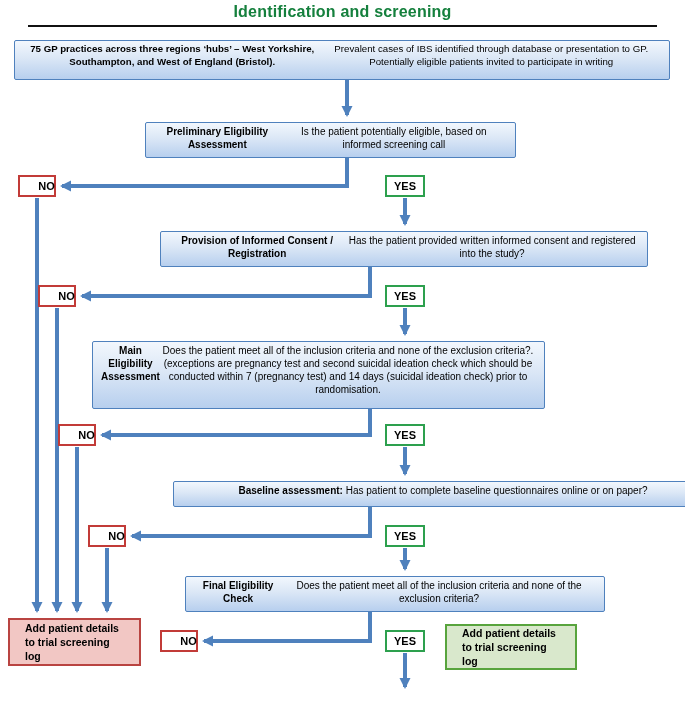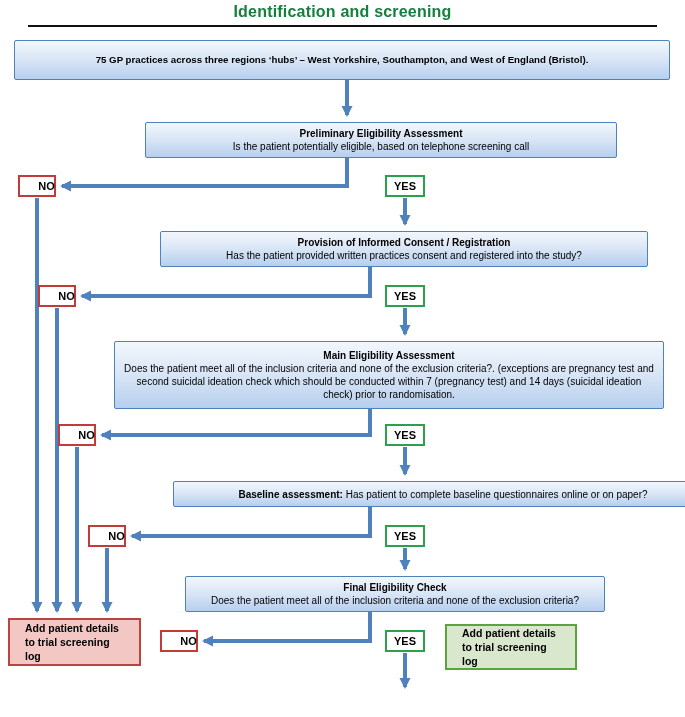--- a/index.html
+++ b/index.html
@@ -7,21 +7,21 @@
   .canvas { position:relative; width:685px; height:717px; background:#ffffff; overflow:hidden; }
 
   .title { position:absolute; top:3px; left:0; width:100%; text-align:center;
            font-size:16px; font-weight:bold; color:#15803d; letter-spacing:.2px; }
   .rule  { position:absolute; top:25px; left:28px; width:629px; height:2px; background:#111; }
 
   svg.arrows { position:absolute; left:0; top:0; }
 
   .bluebox { position:absolute; background:linear-gradient(180deg,#f2f7fd 0%,#dbe7f6 45%,#b7cfee 100%);
              border:1.5px solid #4f81bd; border-radius:2px;
-             display:flex; flex-direction:column; justify-content:center;
+             display:flex; flex-direction:row; justify-content:center;
              text-align:center; font-size:10px; line-height:1.3; color:#000; padding:2px 8px; }
   .bluebox .hd { font-weight:bold; }
   .small { font-size:9.7px; }
 
   .decision { position:absolute; background:#fff; border:2px solid #000;
               display:flex; align-items:center; justify-content:center;
               font-weight:bold; font-size:11px; color:#000; }
   .no  { border-color:#c23b38;padding-left:19px; }
   .yes { border-color:#2da04e; }
 
@@ -61,39 +61,40 @@
       <path d="M405,653 L405,687" marker-end="url(#ah)"></path>
       <path d="M37,198 L37,611" marker-end="url(#ah)"></path>
       <path d="M57,308 L57,611" marker-end="url(#ah)"></path>
       <path d="M77,447 L77,611" marker-end="url(#ah)"></path>
       <path d="M107,548 L107,611" marker-end="url(#ah)"></path>
     </g>
   </svg>
 
   <div class="bluebox small" style="left:14px; top:40px; width:656px; min-height:40px;">
     <div class="hd">75 GP practices across three regions ‘hubs’ – West Yorkshire, Southampton, and West of England (Bristol).</div>
+    <div>Prevalent cases of IBS identified through database or presentation to GP. Potentially eligible patients invited to participate in writing</div>
   </div>
 
-  <div class="bluebox" style="left:145px; top:122px; width:472px; min-height:36px;">
+  <div class="bluebox" style="left:145px; top:122px; width:371px; min-height:36px;">
     <div class="hd">Preliminary Eligibility Assessment</div>
-    <div>Is the patient potentially eligible, based on telephone screening call</div>
+    <div>Is the patient potentially eligible, based on informed screening call</div>
   </div>
 
   <div class="decision no" style="left:18px; top:175px; width:38px; height:22px;">NO</div>
   <div class="decision yes" style="left:385px; top:175px; width:40px; height:22px;">YES</div>
 
   <div class="bluebox" style="left:160px; top:231px; width:488px; min-height:36px;">
     <div class="hd">Provision of Informed Consent / Registration</div>
-    <div>Has the patient provided written practices consent and registered into the study?</div>
+    <div>Has the patient provided written informed consent and registered into the study?</div>
   </div>
 
   <div class="decision no" style="left:38px; top:285px; width:38px; height:22px;">NO</div>
   <div class="decision yes" style="left:385px; top:285px; width:40px; height:22px;">YES</div>
 
-  <div class="bluebox" style="left:114px; top:341px; width:550px; min-height:68px;">
+  <div class="bluebox" style="left:92px; top:341px; width:453px; min-height:68px;">
     <div class="hd">Main Eligibility Assessment</div>
     <div>Does the patient meet all of the inclusion criteria and none of the exclusion criteria?. (exceptions are pregnancy test and second suicidal ideation check which should be conducted within 7 (pregnancy test) and 14 days (suicidal ideation check) prior to randomisation.</div>
   </div>
 
   <div class="decision no" style="left:58px; top:424px; width:38px; height:22px;">NO</div>
   <div class="decision yes" style="left:385px; top:424px; width:40px; height:22px;">YES</div>
 
   <div class="bluebox" style="left:173px; top:481px; width:540px; min-height:26px; padding:2px 5px;">
     <div>
       <span class="hd">Baseline assessment:</span>

